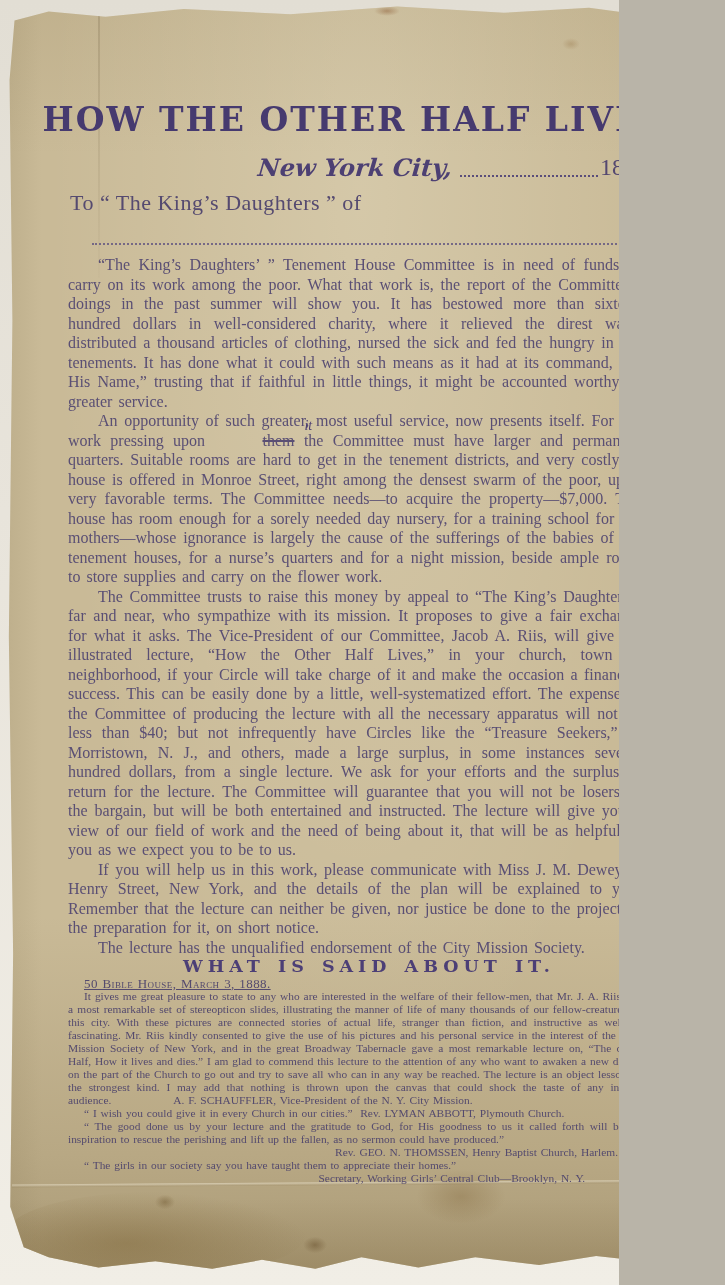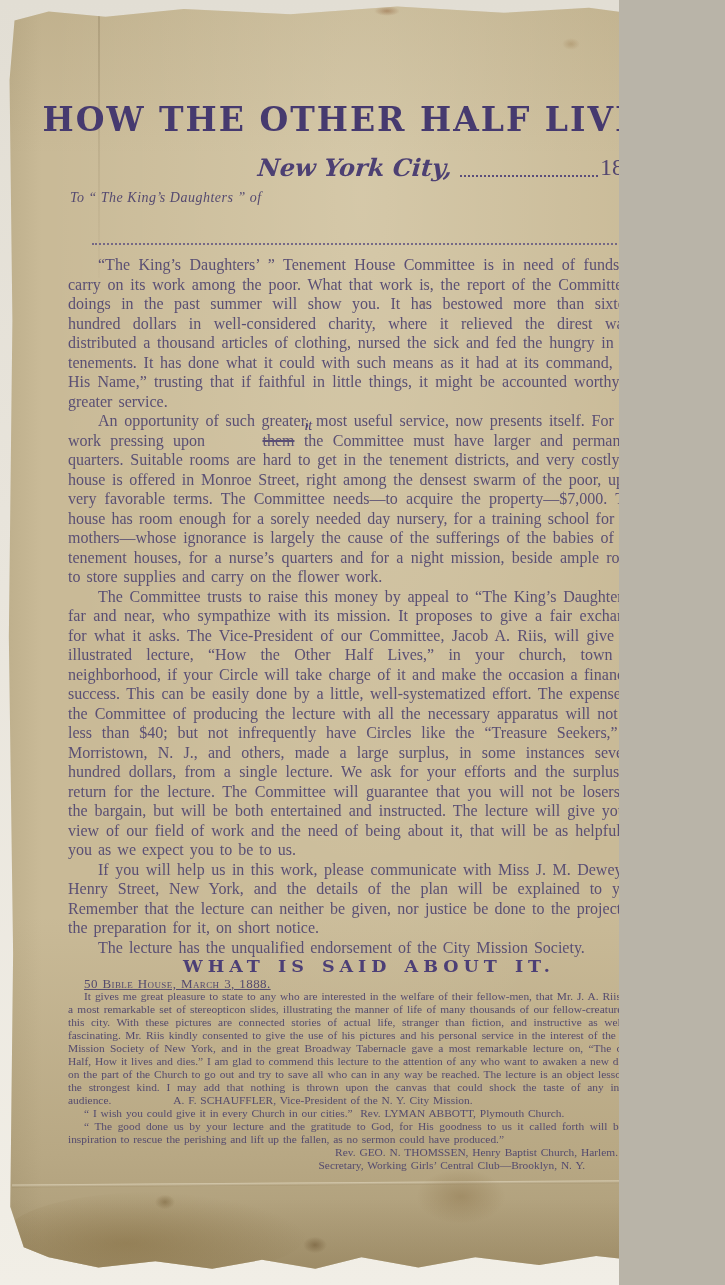--- a/index.html
+++ b/index.html
@@ -35,21 +35,21 @@
     display:flex; align-items:flex-end; color:#4d4073;
   }
   .dateline .place {
     font-family:"DejaVu Serif",serif; font-style:italic; font-weight:bold;
     font-size:24px; transform:skewX(-5deg); white-space:nowrap;
   }
   .dateline .fill { flex:1; border-bottom:2px dotted #5a4d7a; margin:0 2px 5px 8px; height:1px; }
   .dateline .year { font-size:24px; color:#544870; line-height:1.2; }
   .salutation {
     position:absolute; top:186px; left:64px;
-    font-style:italic; font-size:14px; color:#554a70; letter-spacing:0.5px;
+    font-size:22px; color:#554a70; letter-spacing:0.5px;
   }
   .rule-dotted {
     position:absolute; top:239px; left:86px; width:545px;
     border-top:2px dotted #5f5380; opacity:0.8;
   }
   .content {
     position:absolute; top:251px; left:62px; width:572px;
     color:#5a4f74; font-size:16px; line-height:19.5px;
     word-spacing:2px; text-align:justify;
   }
@@ -143,18 +143,19 @@
       <div class="fineprint">
         <p class="fp-dateline">50 Bible House, March 3, 1888.</p>
 
         <p><span>It gives me great pleasure to state to any who are interested in the welfare of their fellow-men, that Mr. J. A. Riis has a most remarkable set of stereopticon slides, illustrating the manner of life of many thousands of our fellow-creatures in this city.  With these pictures are connected stories of actual life, stranger than fiction, and instructive as well as fascinating.  Mr. Riis kindly consented to give the use of his pictures and his personal service in the interest of the City Mission Society of New York, and in the great Broadway Tabernacle gave a most remarkable lecture on, “The other Half, How it lives and dies.”  I am glad to commend this lecture to the attention of any who want to awaken a new desire on the part of the Church to go out and try to save all who can in any way be reached.  The lecture is an object lesson of the strongest kind.  I may add that nothing is thrown upon the canvas that could shock the taste of any in the audience.</span><span class="attr-gap">A. F. SCHAUFFLER, Vice-President of the N. Y. City Mission.</span></p>
 
         <p><span>“ I wish you could give it in every Church in our cities.”</span>&nbsp;&nbsp;<span>Rev. LYMAN ABBOTT, Plymouth Church.</span></p>
 
         <p>“ The good done us by your lecture and the gratitude to God, for His goodness to us it called forth will be an inspiration to rescue the perishing and lift up the fallen, as no sermon could have produced.”</p>
         <p class="attr-right">Rev. GEO. N. THOMSSEN, Henry Baptist Church, Harlem.</p>
 
+        <p>“ The girls in our society say you have taught them to appreciate their homes.”</p>
         <p class="attr-right2">Secretary, Working Girls’ Central Club—Brooklyn, N. Y.</p>
       </div>
     </div>
 
   </div>
 </div>
 
 </body></html>

